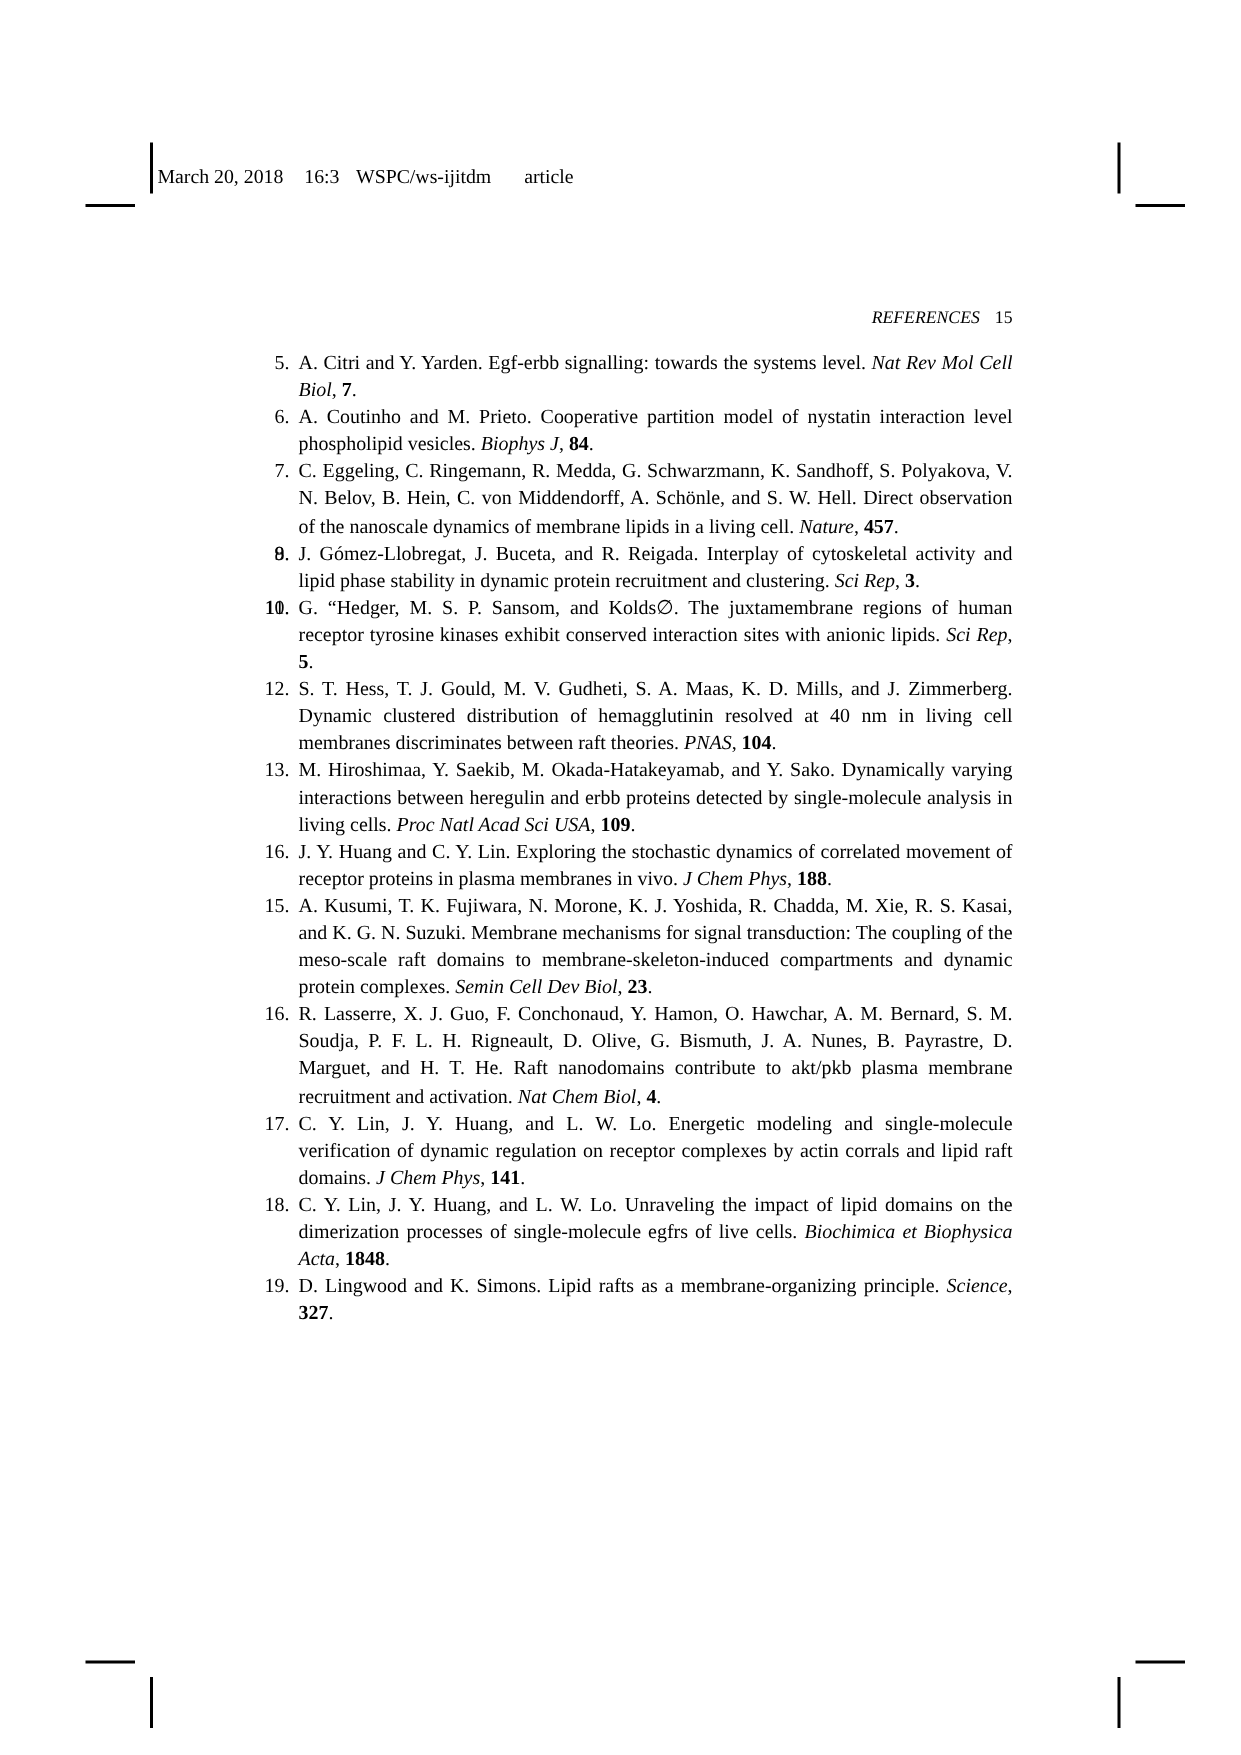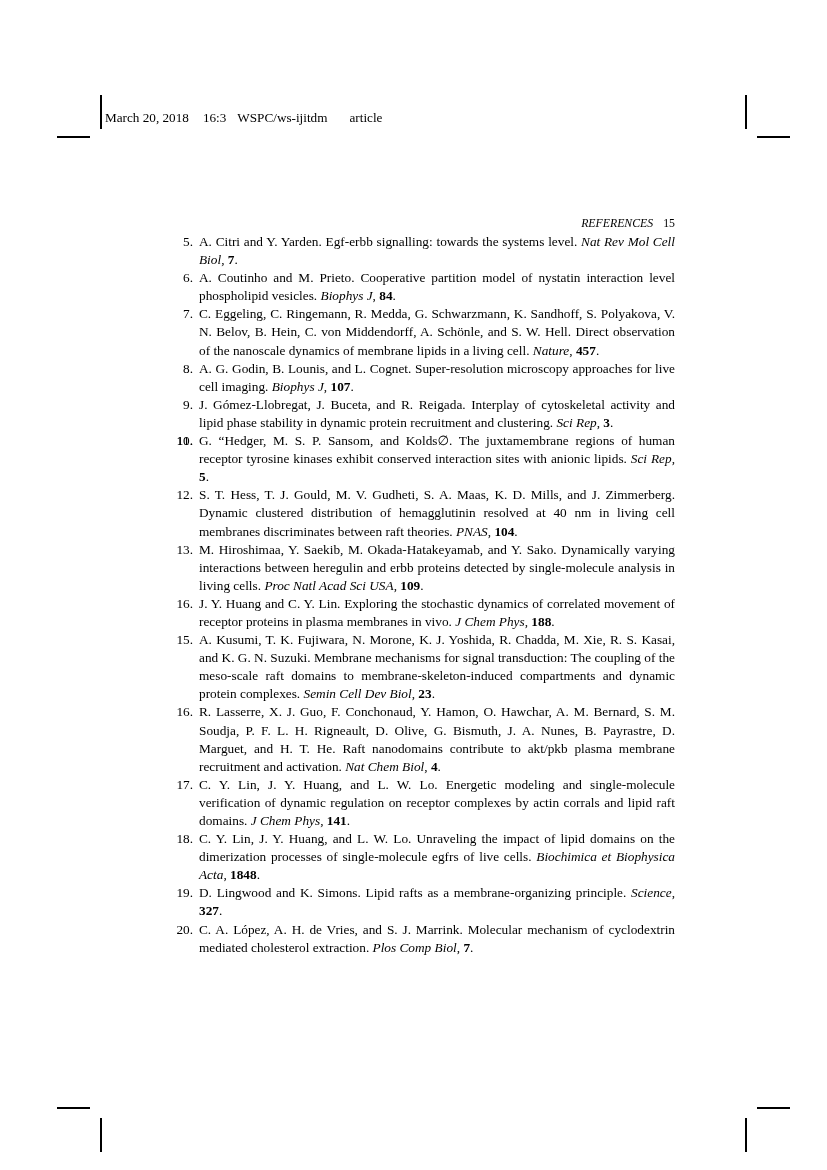--- a/index.html
+++ b/index.html
@@ -30,21 +30,21 @@
     position: absolute; left: 105px; top: 110px;
     font-size: 13.2px; line-height: 16px; white-space: nowrap; text-align: right;
   }
   .fold-header .gap-a { margin-left: 14px; }
   .fold-header .gap-b { margin-left: 11px; }
   .fold-header .gap-c { margin-left: 22px; }
 
   
   .running-head {
     position: absolute; left: 173px; top: 204px; width: 502px;
-    text-align: right; font-size: 11.8px; line-height: 14px; margin-top: 12px;
+    text-align: right; font-size: 11.8px; line-height: 14px;
   }
   .rh-section { font-style: italic; }
   .rh-page { margin-left: 10px; }
 
   
   ol.refs {
     position: absolute; left: 173px; top: 233px; width: 502px;
     list-style: none;
     font-size: 13.3px; line-height: 18.1px;
     text-align: justify;
@@ -77,28 +77,27 @@
   </div>
 
   <div class="running-head">
     <span class="rh-section">REFERENCES</span><span class="rh-page">15</span>
   </div>
 
   <ol class="refs">
       <li class="ref-item"><span class="ref-num">5.</span><span><span class="seg-normal">A. Citri and Y. Yarden.  Egf-erbb signalling: towards the systems level.  </span><span class="seg-italic">Nat Rev Mol Cell Biol</span><span class="seg-normal">, </span><span class="seg-bold">7</span><span class="seg-normal">.</span></span></li>
       <li class="ref-item"><span class="ref-num">6.</span><span><span class="seg-normal">A. Coutinho and M. Prieto.  Cooperative partition model of nystatin interaction level phospholipid vesicles. </span><span class="seg-italic">Biophys J</span><span class="seg-normal">, </span><span class="seg-bold">84</span><span class="seg-normal">.</span></span></li>
       <li class="ref-item"><span class="ref-num">7.</span><span><span class="seg-normal">C. Eggeling, C. Ringemann, R. Medda, G. Schwarzmann, K. Sandhoff, S. Polyakova, V. N. Belov, B. Hein, C. von Middendorff, A. Schönle, and S. W. Hell.  Direct observation of the nanoscale dynamics of membrane lipids in a living cell. </span><span class="seg-italic">Nature</span><span class="seg-normal">, </span><span class="seg-bold">457</span><span class="seg-normal">.</span></span></li>
-      <li class="ref-item"><span class="ref-num">8.</span><span><span class="seg-normal">A. G. Godin, B. Lounis, and L. Cognet.  Super-resolution microscopy approaches for live cell imaging. </span><span class="seg-italic">Biophys J</span><span class="seg-normal">, </span><span class="seg-bold">107</span><span class="seg-normal">.</span></span></li>
+      <li class="ref-item"><span class="ref-num">8.</span></li>
       <li class="ref-item"><span class="ref-num">9.</span><span><span class="seg-normal">J. Gómez-Llobregat, J. Buceta, and R. Reigada.  Interplay of cytoskeletal activity and lipid phase stability in dynamic protein recruitment and clustering. </span><span class="seg-italic">Sci Rep</span><span class="seg-normal">, </span><span class="seg-bold">3</span><span class="seg-normal">.</span></span></li>
       <li class="ref-item"><span class="ref-num">10.</span></li>
       <li class="ref-item"><span class="ref-num">11.</span><span><span class="seg-normal">G. “Hedger, M. S. P. Sansom, and Kolds∅.  The juxtamembrane regions of human receptor tyrosine kinases exhibit conserved interaction sites with anionic lipids.  </span><span class="seg-italic">Sci Rep</span><span class="seg-normal">, </span><span class="seg-bold">5</span><span class="seg-normal">.</span></span></li>
       <li class="ref-item"><span class="ref-num">12.</span><span><span class="seg-normal">S. T. Hess, T. J. Gould, M. V. Gudheti, S. A. Maas, K. D. Mills, and J. Zimmerberg. Dynamic clustered distribution of hemagglutinin resolved at 40 nm in living cell membranes discriminates between raft theories.  </span><span class="seg-italic">PNAS</span><span class="seg-normal">, </span><span class="seg-bold">104</span><span class="seg-normal">.</span></span></li>
       <li class="ref-item"><span class="ref-num">13.</span><span><span class="seg-normal">M. Hiroshimaa, Y. Saekib, M. Okada-Hatakeyamab, and Y. Sako. Dynamically varying interactions between heregulin and erbb proteins detected by single-molecule analysis in living cells.  </span><span class="seg-italic">Proc Natl Acad Sci USA</span><span class="seg-normal">, </span><span class="seg-bold">109</span><span class="seg-normal">.</span></span></li>
       <li class="ref-item"><span class="ref-num">16.</span><span><span class="seg-normal">J. Y. Huang and C. Y. Lin. Exploring the stochastic dynamics of correlated movement of receptor proteins in plasma membranes in vivo.  </span><span class="seg-italic">J Chem Phys</span><span class="seg-normal">, </span><span class="seg-bold">188</span><span class="seg-normal">.</span></span></li>
       <li class="ref-item"><span class="ref-num">15.</span><span><span class="seg-normal">A. Kusumi, T. K. Fujiwara, N. Morone, K. J. Yoshida, R. Chadda, M. Xie, R. S. Kasai, and K. G. N. Suzuki.  Membrane mechanisms for signal transduction: The coupling of the meso-scale raft domains to membrane-skeleton-induced compartments and dynamic protein complexes.  </span><span class="seg-italic">Semin Cell Dev Biol</span><span class="seg-normal">, </span><span class="seg-bold">23</span><span class="seg-normal">.</span></span></li>
       <li class="ref-item"><span class="ref-num">16.</span><span><span class="seg-normal">R. Lasserre, X. J. Guo, F. Conchonaud, Y. Hamon, O. Hawchar, A. M. Bernard, S. M. Soudja, P. F. L. H. Rigneault, D. Olive, G. Bismuth, J. A. Nunes, B. Payrastre, D. Marguet, and H. T. He.  Raft nanodomains contribute to akt/pkb plasma membrane recruitment and activation. </span><span class="seg-italic">Nat Chem Biol</span><span class="seg-normal">, </span><span class="seg-bold">4</span><span class="seg-normal">.</span></span></li>
       <li class="ref-item"><span class="ref-num">17.</span><span><span class="seg-normal">C. Y. Lin, J. Y. Huang, and L. W. Lo.  Energetic modeling and single-molecule verification of dynamic regulation on receptor complexes by actin corrals and lipid raft domains.  </span><span class="seg-italic">J Chem Phys</span><span class="seg-normal">, </span><span class="seg-bold">141</span><span class="seg-normal">.</span></span></li>
       <li class="ref-item"><span class="ref-num">18.</span><span><span class="seg-normal">C. Y. Lin, J. Y. Huang, and L. W. Lo.  Unraveling the impact of lipid domains on the dimerization processes of single-molecule egfrs of live cells. </span><span class="seg-italic">Biochimica et Biophysica Acta</span><span class="seg-normal">, </span><span class="seg-bold">1848</span><span class="seg-normal">.</span></span></li>
       <li class="ref-item"><span class="ref-num">19.</span><span><span class="seg-normal">D. Lingwood and K. Simons. Lipid rafts as a membrane-organizing principle. </span><span class="seg-italic">Science</span><span class="seg-normal">, </span><span class="seg-bold">327</span><span class="seg-normal">.</span></span></li>
-      <li class="ref-item"><span class="ref-num">20.</span><span><span class="seg-normal">C. A. López, A. H. de Vries, and S. J. Marrink.  Molecular mechanism of cyclodextrin mediated cholesterol extraction.  </span><span class="seg-italic">Plos Comp Biol</span><span class="seg-normal">, </span><span class="seg-bold">7</span><span class="seg-normal">.</span></span></li>
     </ol>
 
 </div>
 
 </body></html>

